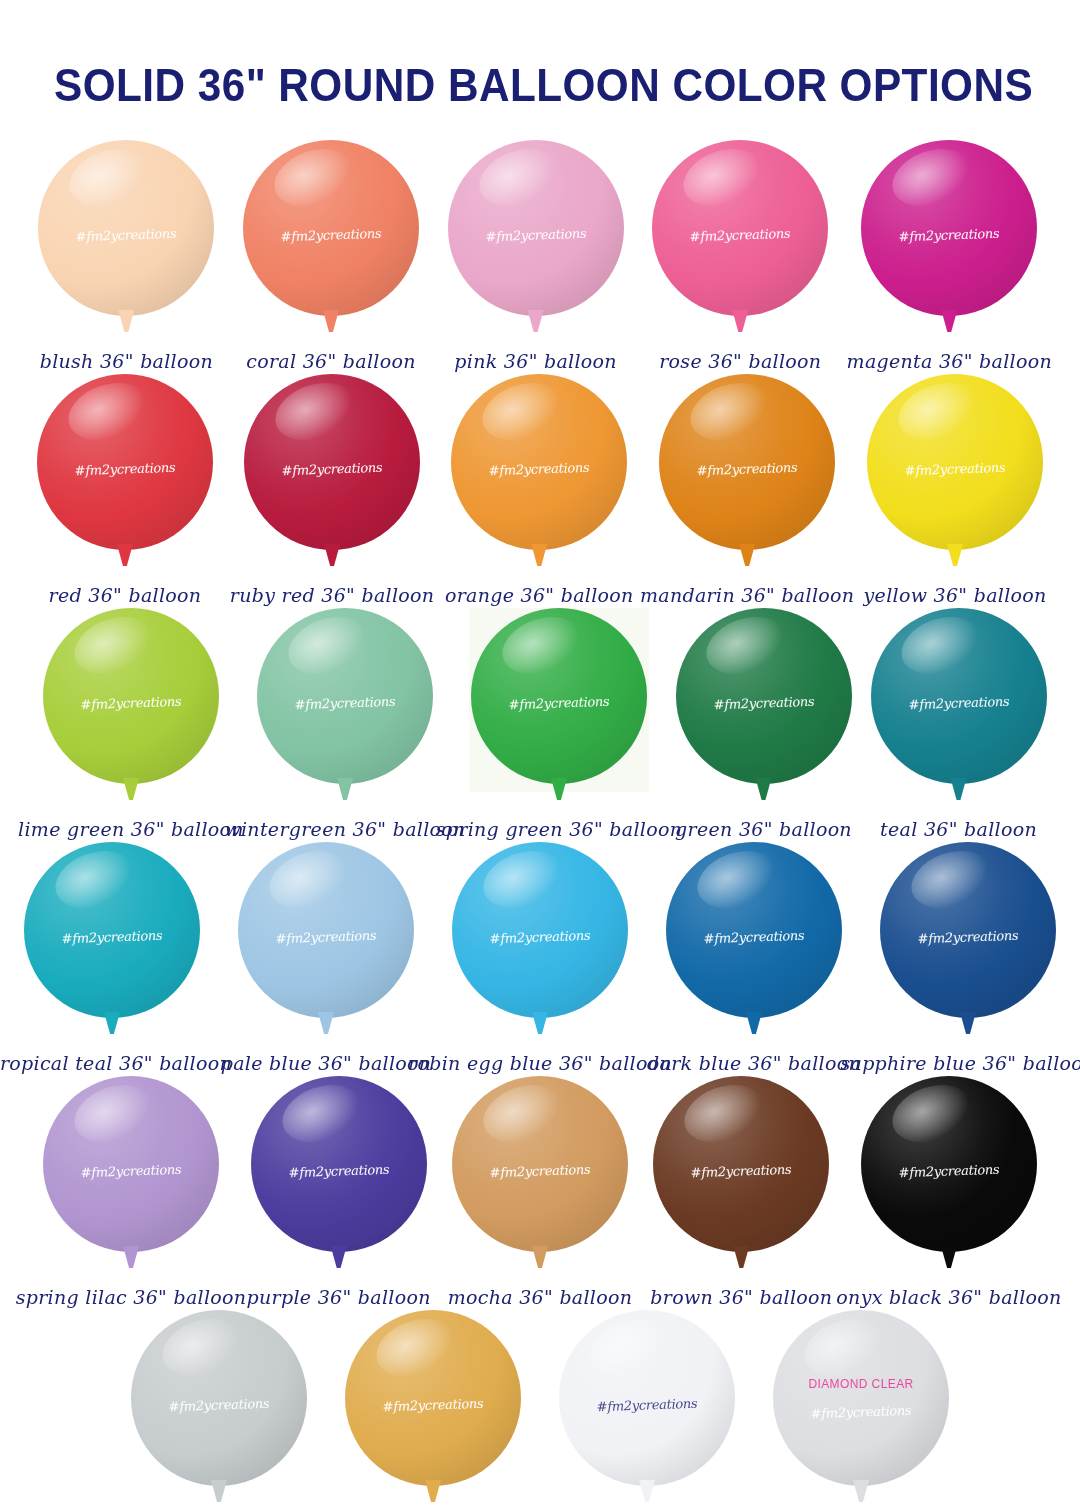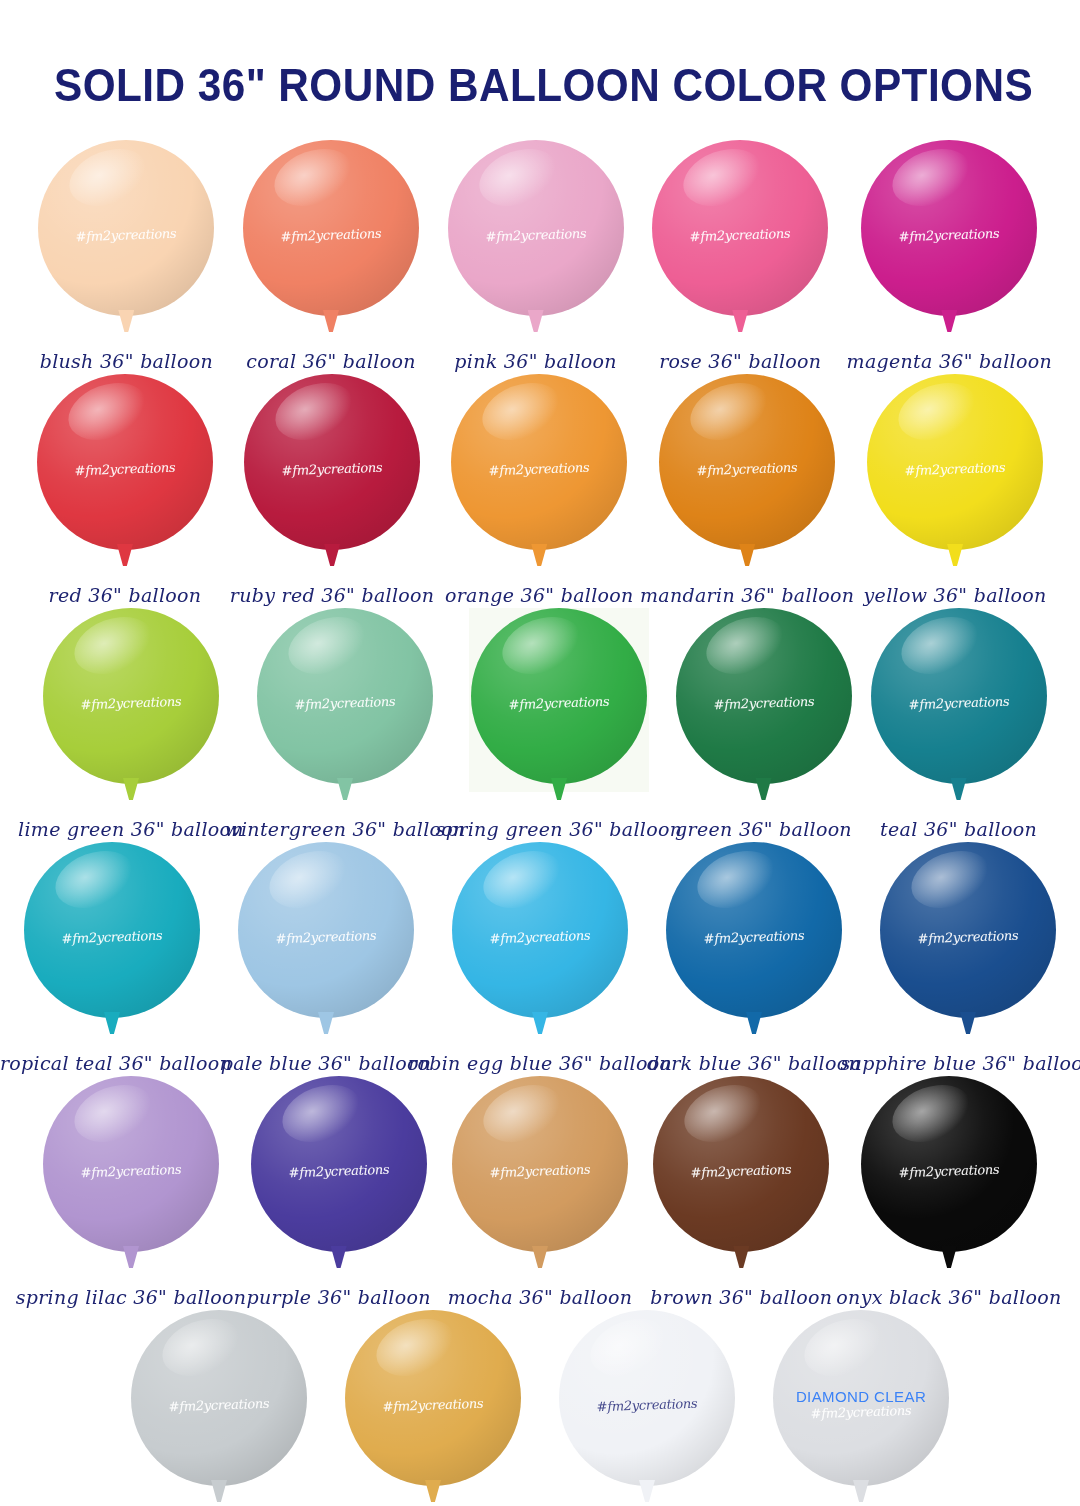--- a/index.html
+++ b/index.html
@@ -137,26 +137,25 @@
     pointer-events: none;
   }
   .watermark.dark { color: rgba(26,31,113,0.82); text-shadow: none; }
 
   .diamond-text {
     position: absolute;
     left: 50%;
     top: 42%;
     transform: translate(-50%, -50%);
     font-family: "Liberation Sans", sans-serif;
-    font-size: 15px;
+    font-size: 12px;
     letter-spacing: 0.4px;
-    color: #3b82f6;
+    color: #ec4899;
     white-space: nowrap;
     pointer-events: none;
-    margin-top: 12px;
   }
 
   
   .caption {
     margin-top: 14px;
     font-family: "DejaVu Serif", serif;
     font-style: italic;
     font-size: 19px;
     color: #1d2370;
     white-space: nowrap;

